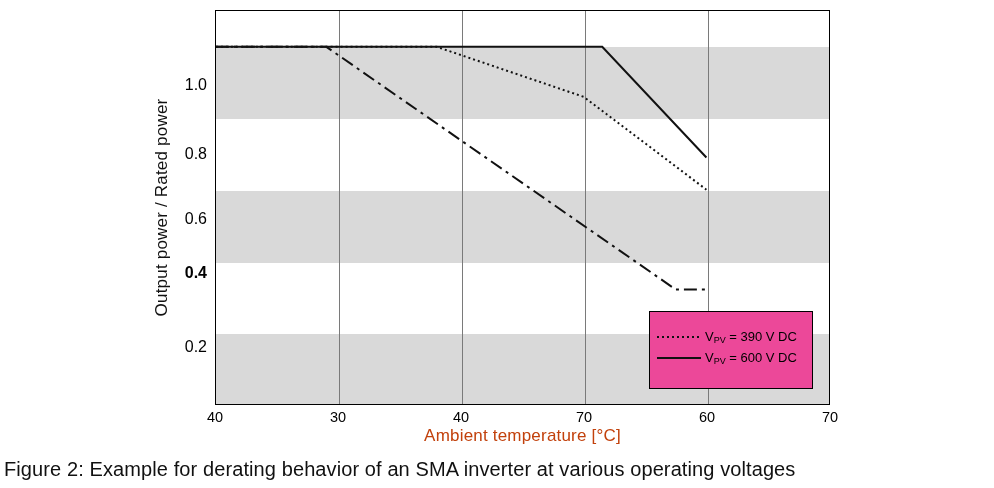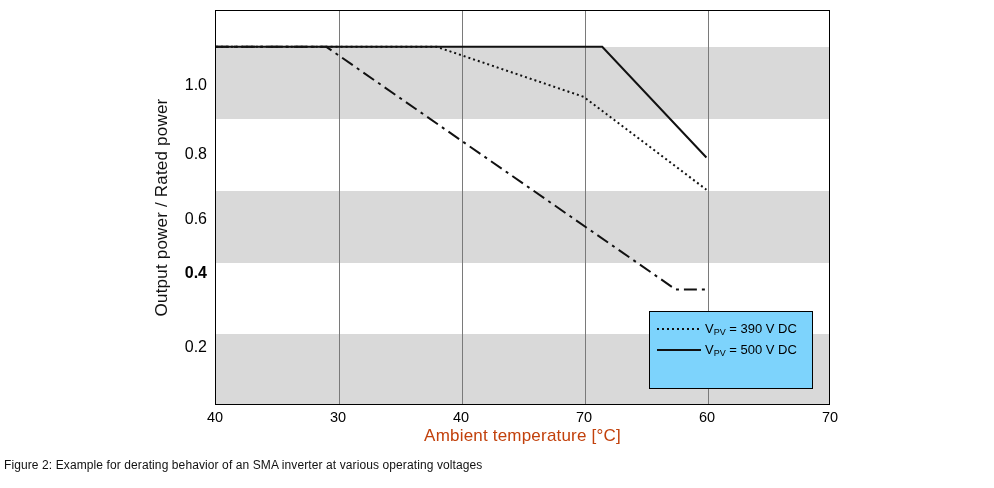--- a/index.html
+++ b/index.html
@@ -119,23 +119,23 @@
   }
 
   
   #legend {
     position: absolute;
     left: 648px;
     top: 310px;
     width: 164px;
     height: 78px;
     border: 1px solid #000;
-    background: #7dd3fc;
+    background: #ec4899;
     box-sizing: border-box;
-    padding: 6px 8px 6px 7px;
+    padding: 14px 8px 6px 7px;
   }
   .legend-row {
     display: flex;
     align-items: center;
     height: 21px;
   }
   .legend-swatch {
     width: 44px;
     height: 12px;
     flex: 0 0 44px;
@@ -157,21 +157,21 @@
     vertical-align: baseline;
     position: relative;
     top: 2px;
   }
 
   
   #caption {
     position: absolute;
     left: 4px;
     top: 458px;
-    font-size: 12px;
+    font-size: 20px;
     color: #111;
     letter-spacing: 0.1px;
   }
 </style>
 </head>
 <body>
 
 <div id="figure-wrap">
 
   <div id="ylabel">Output power / Rated power</div>
@@ -212,21 +212,21 @@
             </svg>
         </span>
         <span class="legend-text"><span>V</span><sub>PV</sub><span> = 390 V DC</span></span>
       </div>
       <div class="legend-row">
         <span class="legend-swatch">
           <svg width="44" height="12">
               <line x1="0" y1="6" x2="44" y2="6" stroke="#111" stroke-width="2"></line>
             </svg>
         </span>
-        <span class="legend-text"><span>V</span><sub>PV</sub><span> = 500 V DC</span></span>
+        <span class="legend-text"><span>V</span><sub>PV</sub><span> = 600 V DC</span></span>
       </div>
     </div>
 
   </div>
 
   <div id="xtick-row">
     <div class="xtick" style="left: 0px;">40</div>
     <div class="xtick" style="left: 123px;">30</div>
     <div class="xtick" style="left: 246px;">40</div>
     <div class="xtick" style="left: 369px;">70</div>

